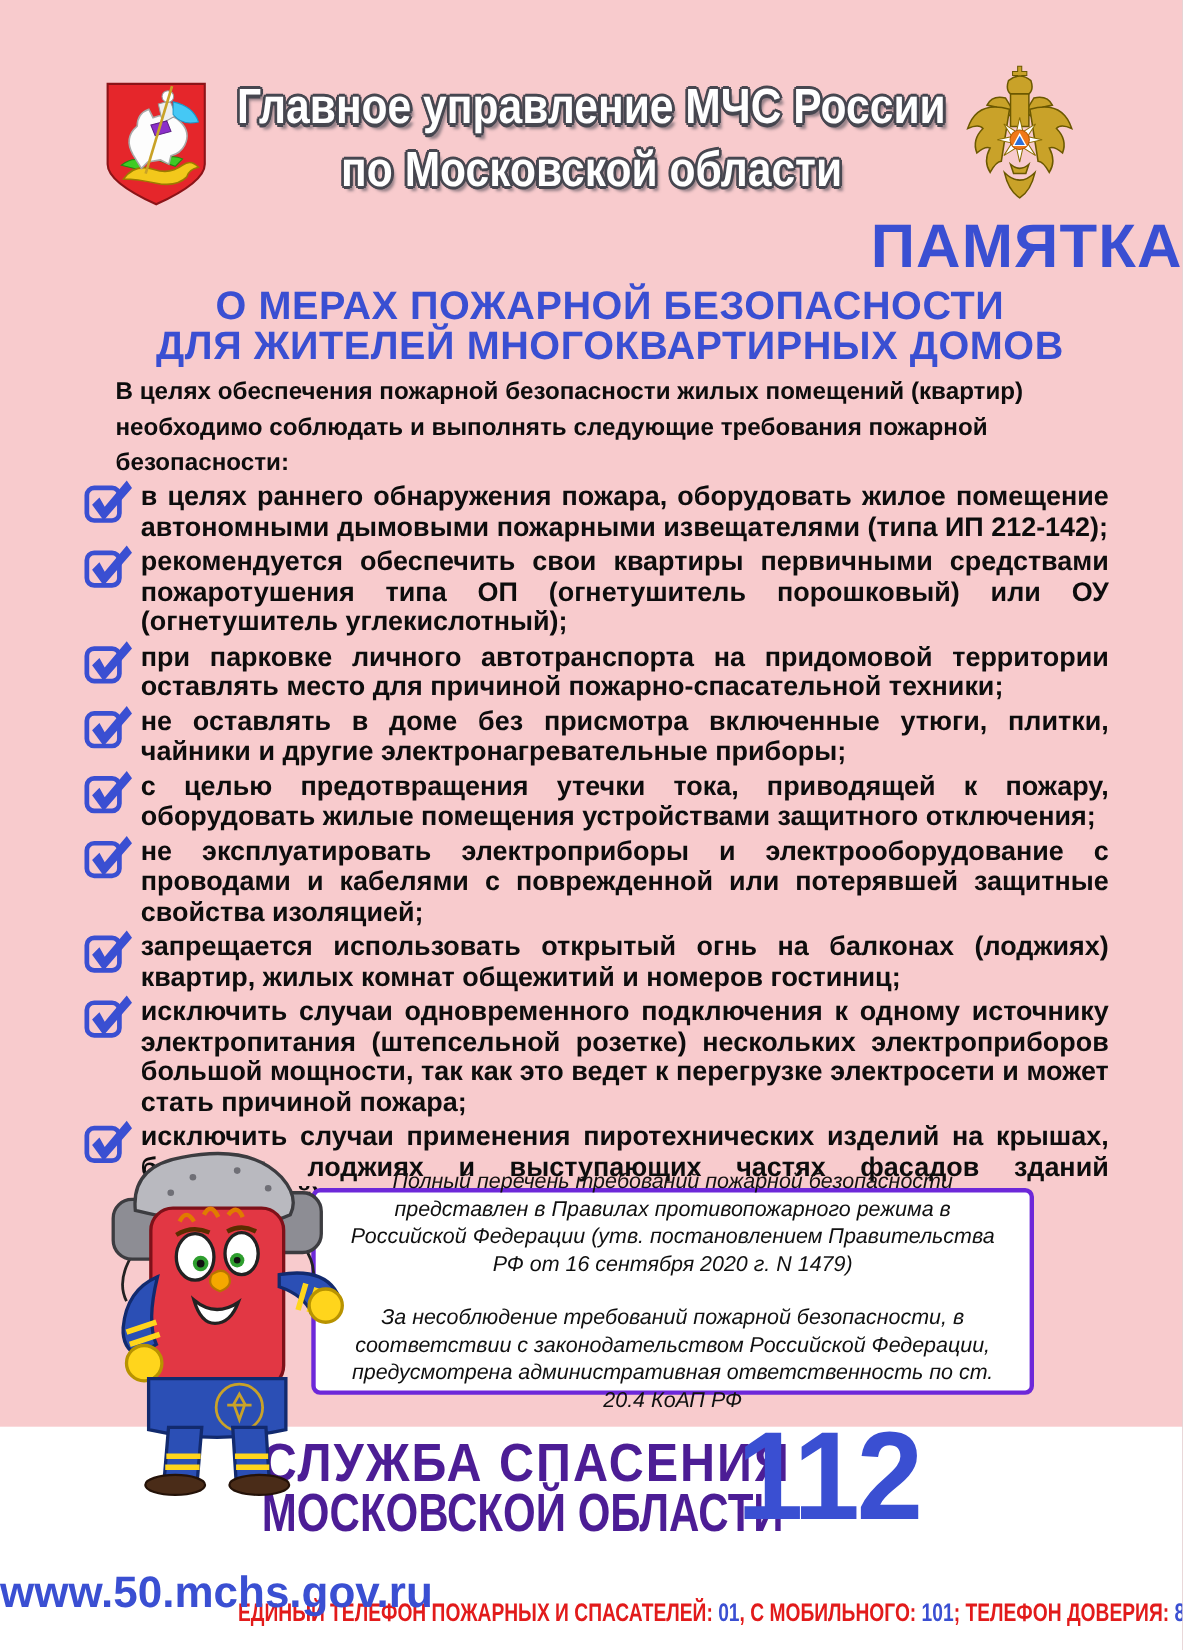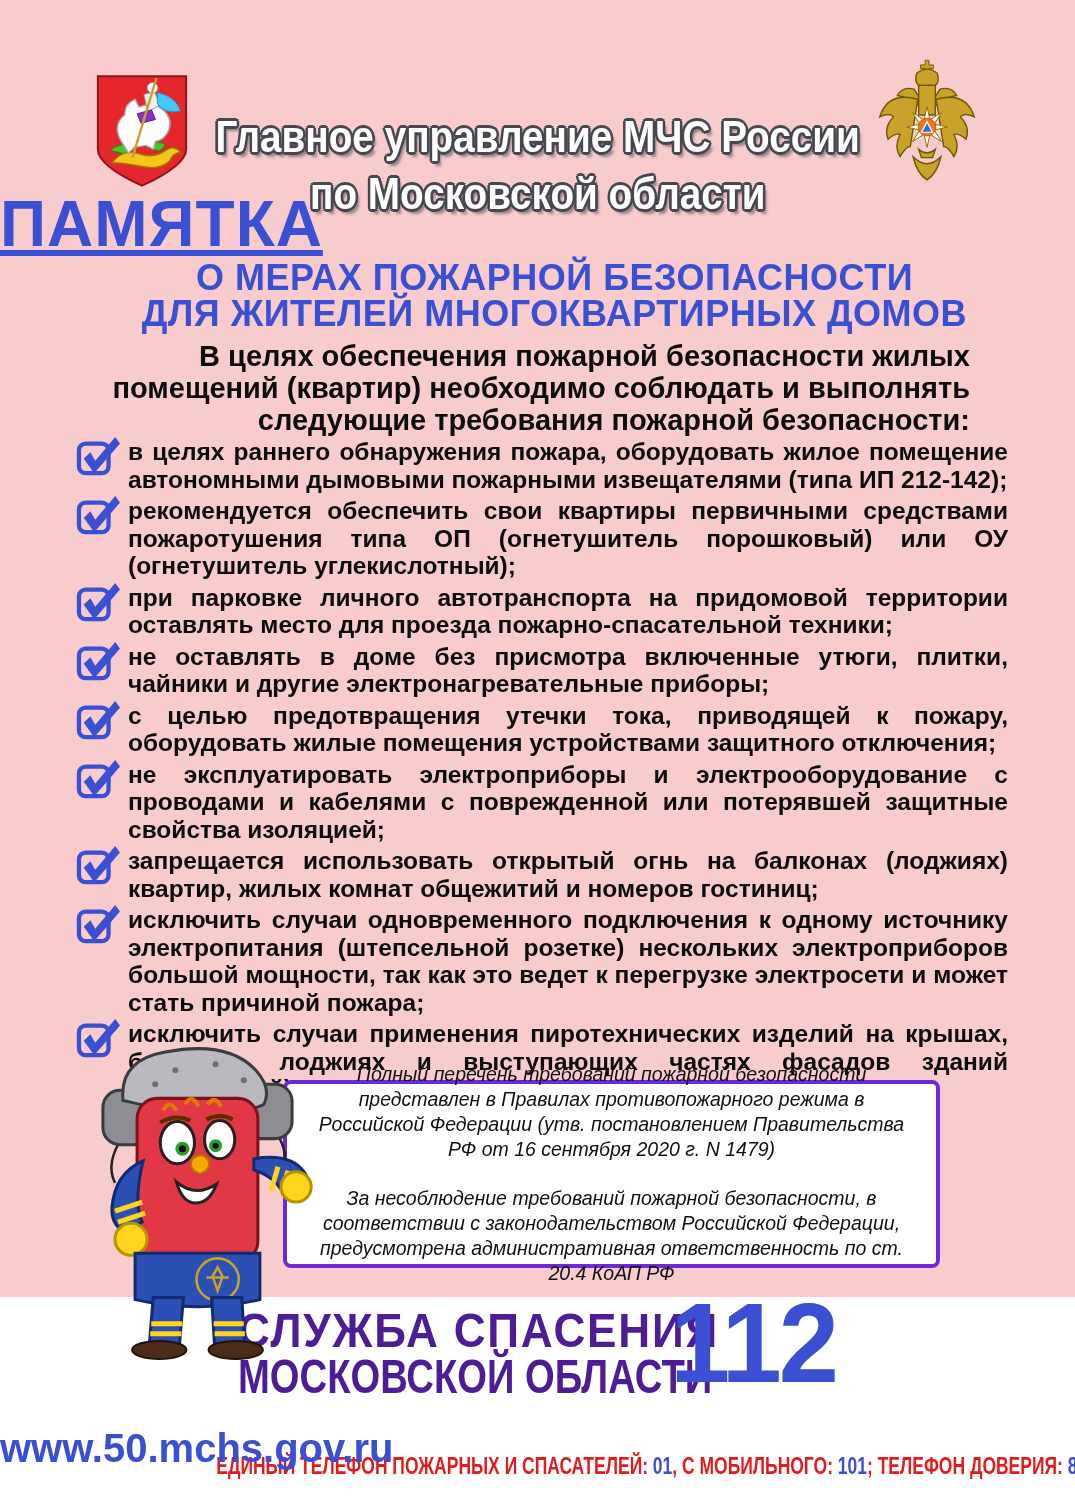--- a/index.html
+++ b/index.html
@@ -3,35 +3,35 @@
 <meta charset="utf-8">
 <style>
   html,body{margin:0;padding:0;background:#d9d9d9;}
   .poster{
     position:relative;width:1075px;height:1500px;margin:0 auto;
     background:#f8cbcd;overflow:hidden;
     font-family:"Liberation Sans", sans-serif;
   }
   
   .org-title{position:absolute;left:0;right:0;top:68px;text-align:center;
-    color:#ffffff;font-weight:bold;font-size:45px;line-height:57px;margin-top:40px;}
+    color:#ffffff;font-weight:bold;font-size:45px;line-height:57px;}
   .org-title .line{display:inline-block;white-space:nowrap;transform:scaleX(.86);
     text-shadow:-2px -2px 0 #474750,2px -2px 0 #474750,-2px 2px 0 #474750,
      2px 2px 0 #474750,-3px 0 0 #474750,3px 0 0 #474750,0 -3px 0 #474750,
      0 3px 0 #474750,4px 5px 3px rgba(70,70,80,.55);}
   .emblem{position:absolute;}
   .coat{left:94px;top:72px;width:96px;height:118px;}
   .eagle{left:876px;top:56px;width:102px;height:144px;}
   
-  .main-title{position:absolute;left:0;right:0;top:188px;text-align:left;
-    color:#3a4fd2;font-weight:bold;font-size:64px;line-height:72px;letter-spacing:1px;text-decoration:underline;}
+  .main-title{position:absolute;left:0;right:0;top:188px;text-align:right;
+    color:#3a4fd2;font-weight:bold;font-size:56px;line-height:72px;letter-spacing:1px;}
   .subtitle{position:absolute;left:0;right:0;top:260px;text-align:center;
     color:#3a4fd2;font-weight:bold;font-size:36px;line-height:36px;letter-spacing:.5px;padding-left:34px;}
-  .intro{position:absolute;left:105px;right:105px;top:340px;text-align:right;
-    color:#0d0d0d;font-weight:bold;font-size:29px;line-height:32px;}
+  .intro{position:absolute;left:105px;right:105px;top:340px;text-align:left;
+    color:#0d0d0d;font-weight:bold;font-size:22px;line-height:32px;}
   
   .checklist{position:absolute;left:76px;top:438px;width:932px;margin:0;padding:0;
     list-style:none;display:flex;flex-direction:column;gap:4px;}
   .item{position:relative;padding-left:52px;color:#0d0d0d;font-weight:bold;
     font-size:24.5px;line-height:27.5px;text-align:justify;}
   .item .chk{position:absolute;left:0;top:-3px;}
   
   .notice-box{position:absolute;left:283px;top:1080px;width:657px;height:188px;
     box-sizing:border-box;background:#ffffff;border:4px solid #6d28d9;border-radius:8px;
     display:flex;flex-direction:column;justify-content:center;gap:24px;padding:8px 30px;
@@ -124,21 +124,21 @@
             <rect x="3" y="9" width="31" height="31" rx="7" fill="none" stroke="#3a4fd2" stroke-width="4.5"></rect>
             <polygon points="8,25 15,18 20,27 41,2 46,9 19,40" fill="#3a4fd2"></polygon>
           </svg></span>
       <span>рекомендуется обеспечить свои квартиры первичными средствами пожаротушения типа ОП (огнетушитель порошковый) или ОУ (огнетушитель углекислотный);</span>
     </li>
     <li class="item">
       <span class="chk"><svg viewBox="0 0 48 44" width="46" height="42">
             <rect x="3" y="9" width="31" height="31" rx="7" fill="none" stroke="#3a4fd2" stroke-width="4.5"></rect>
             <polygon points="8,25 15,18 20,27 41,2 46,9 19,40" fill="#3a4fd2"></polygon>
           </svg></span>
-      <span>при парковке личного автотранспорта на придомовой территории оставлять место для проезда пожарно-спасательной техники;</span>
+      <span>при парковке личного автотранспорта на придомовой территории оставлять место для причиной пожарно-спасательной техники;</span>
     </li>
     <li class="item">
       <span class="chk"><svg viewBox="0 0 48 44" width="46" height="42">
             <rect x="3" y="9" width="31" height="31" rx="7" fill="none" stroke="#3a4fd2" stroke-width="4.5"></rect>
             <polygon points="8,25 15,18 20,27 41,2 46,9 19,40" fill="#3a4fd2"></polygon>
           </svg></span>
       <span>не оставлять в доме без присмотра включенные утюги, плитки, чайники и другие электронагревательные приборы;</span>
     </li>
     <li class="item">
       <span class="chk"><svg viewBox="0 0 48 44" width="46" height="42">

